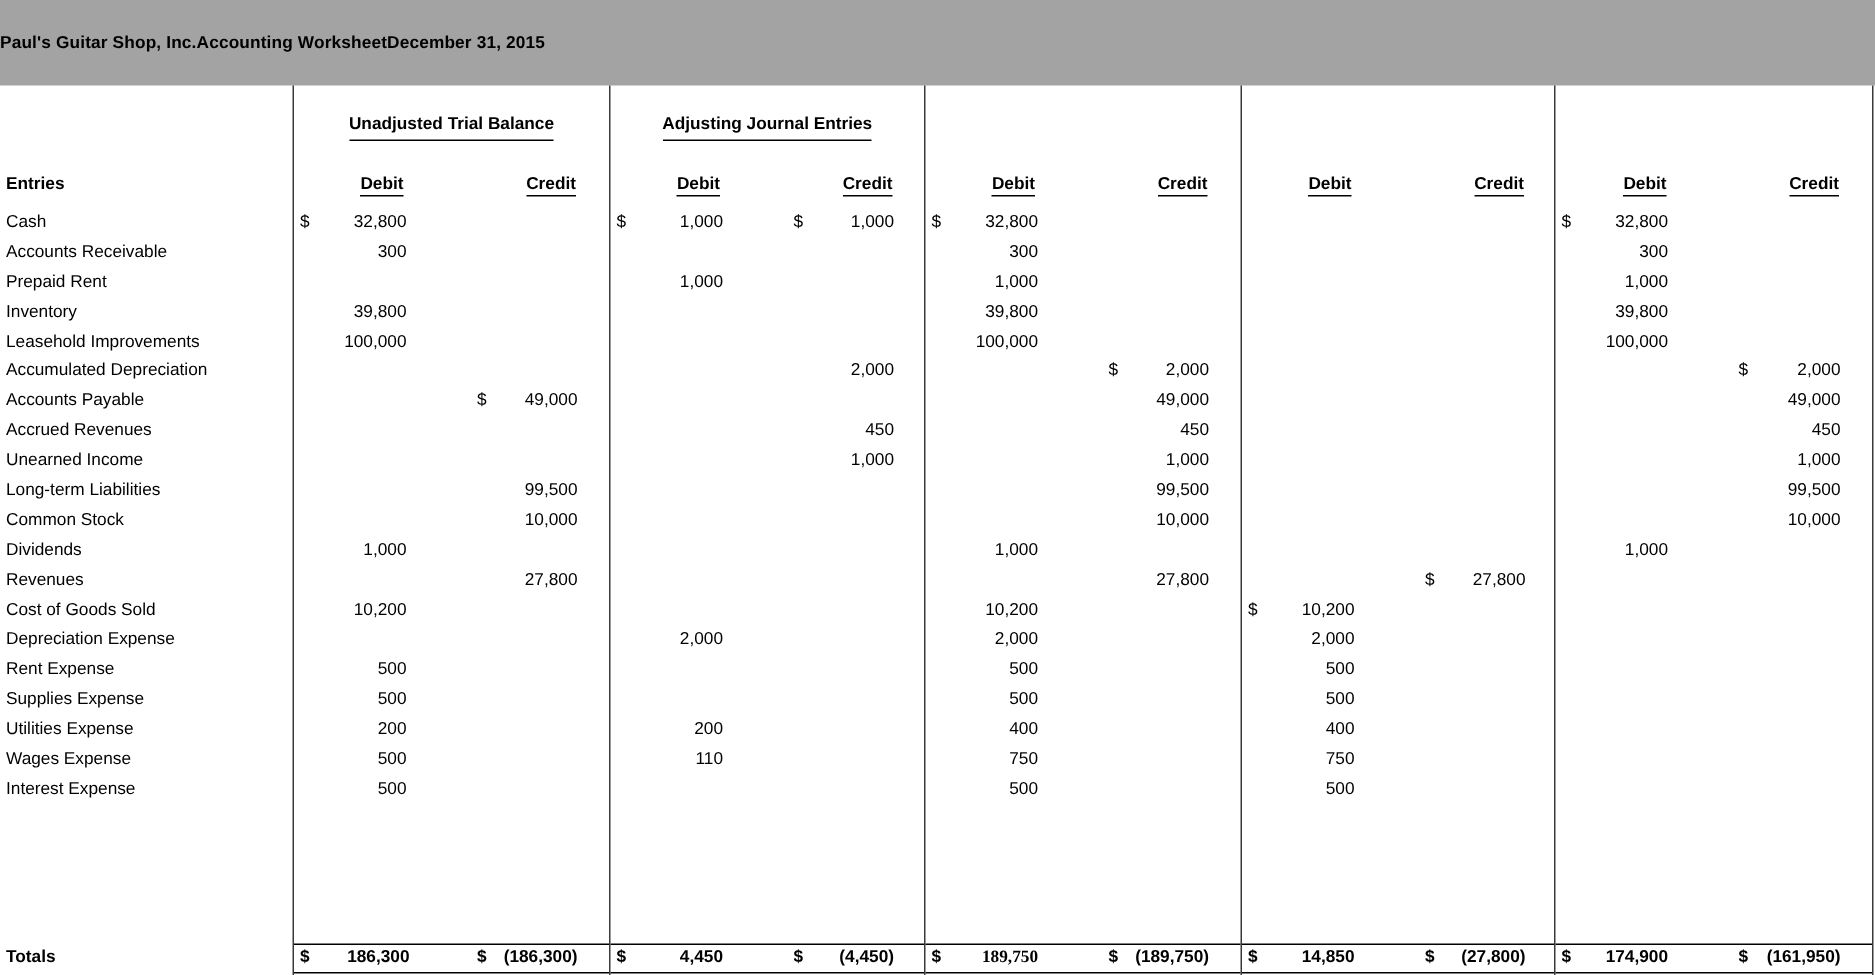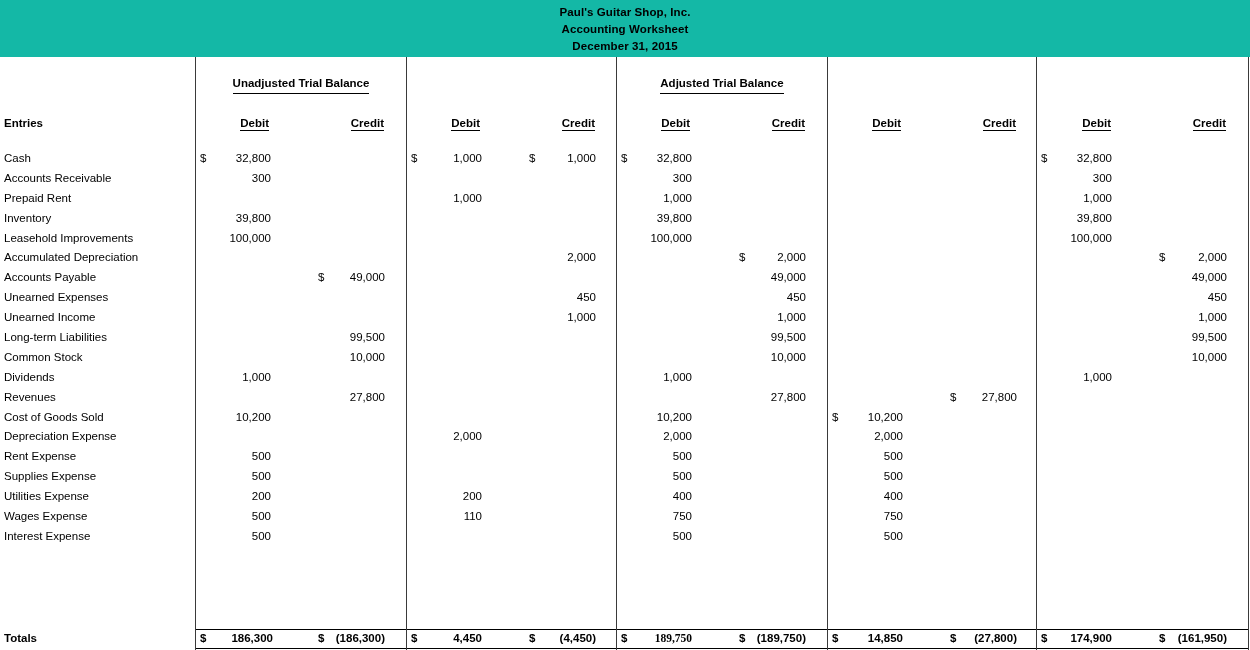--- a/index.html
+++ b/index.html
@@ -11,25 +11,24 @@
     width: 1250px; height: 650px;
     font-family: "Liberation Sans", sans-serif;
     color: #000000;
     overflow: hidden;
   }
 
   
   #title-banner {
     width: 1250px;
     height: 57px;
-    background: #14b8a6;
+    background: #a3a3a3;
     display: flex;
-    flex-direction: column;
+    flex-direction: row;
     align-items: center;
-    justify-content: center;
     padding-top: 1px;
   }
   #title-banner div {
     font-size: 11.5px;
     font-weight: bold;
     line-height: 17px;
     color: #000;
     letter-spacing: .1px;
   }
 
@@ -84,21 +83,21 @@
     position: absolute;
     top: 60px;
     left: 4px;
     font-size: 11.5px;
     font-weight: bold;
   }
 
   
   #rows {
     position: absolute;
-    top: 93px;
+    top: 83px;
     left: 0;
     width: 1114px;
   }
   .row {
     position: relative;
     height: 19.9px;
     width: 1250px;
   }
   .acct {
     position: absolute;
@@ -166,22 +165,22 @@
   <div class="vrule" style="left:406px; top:0px;  height:593px;"></div>
   <div class="vrule" style="left:616px; top:0px;  height:593px;"></div>
   <div class="vrule" style="left:827px; top:0px;  height:593px;"></div>
   <div class="vrule" style="left:1036px; top:0px; height:593px;"></div>
   <div class="vrule" style="left:1248px; top:0px; height:593px;"></div>
 
   <div id="group-header">
     <div class="grp" style="left:196px; width:210px;">
       <span class="u">Unadjusted Trial Balance</span>
     </div>
-    <div class="grp" style="left:617px; width:210px;">
-      <span class="u">Adjusted Trial Balance</span>
+    <div class="grp" style="left:407px; width:209px;">
+      <span class="u">Adjusting Journal Entries</span>
     </div>
 
     <div id="account-header">Entries</div>
 
     <div class="colhdr" style="left:208px; width:61px;"><span class="u">Debit</span></div>
     <div class="colhdr" style="left:320px; width:64px;"><span class="u">Credit</span></div>
     <div class="colhdr" style="left:419px; width:61px;"><span class="u">Debit</span></div>
     <div class="colhdr" style="left:531px; width:64px;"><span class="u">Credit</span></div>
     <div class="colhdr" style="left:629px; width:61px;"><span class="u">Debit</span></div>
     <div class="colhdr" style="left:741px; width:64px;"><span class="u">Credit</span></div>
@@ -238,21 +237,21 @@
         <div class="amt" style="left: 1107px; width: 120px;">2,000</div>
       </div>
       <div class="row">
         <div class="acct">Accounts Payable</div>
         <div class="cur" style="left: 318px;">$</div>
         <div class="amt" style="left: 265px; width: 120px;">49,000</div>
         <div class="amt" style="left: 686px; width: 120px;">49,000</div>
         <div class="amt" style="left: 1107px; width: 120px;">49,000</div>
       </div>
       <div class="row">
-        <div class="acct">Unearned Expenses</div>
+        <div class="acct">Accrued Revenues</div>
         <div class="amt" style="left: 476px; width: 120px;">450</div>
         <div class="amt" style="left: 686px; width: 120px;">450</div>
         <div class="amt" style="left: 1107px; width: 120px;">450</div>
       </div>
       <div class="row">
         <div class="acct">Unearned Income</div>
         <div class="amt" style="left: 476px; width: 120px;">1,000</div>
         <div class="amt" style="left: 686px; width: 120px;">1,000</div>
         <div class="amt" style="left: 1107px; width: 120px;">1,000</div>
       </div>

